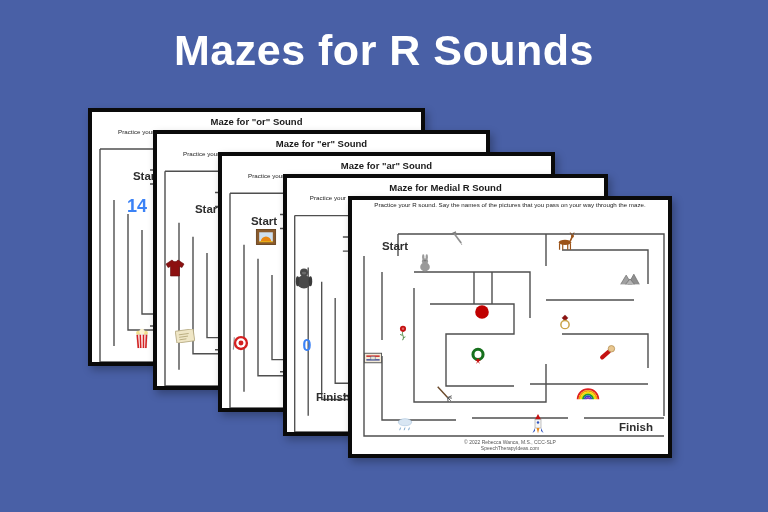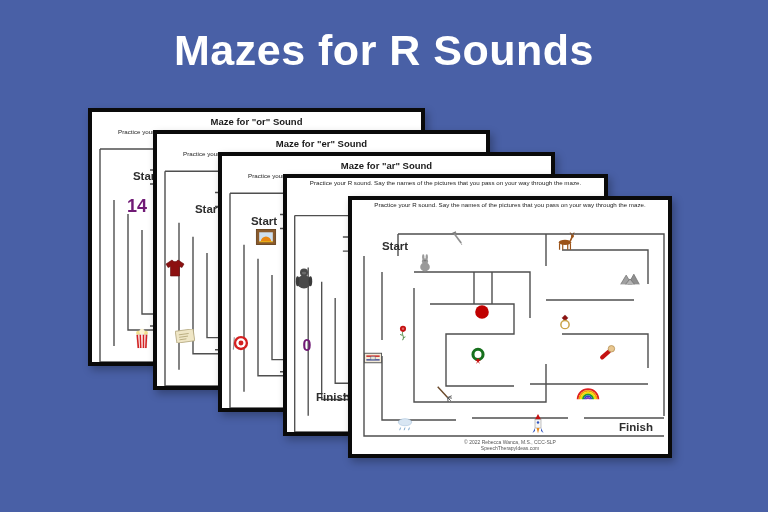--- a/index.html
+++ b/index.html
@@ -10,21 +10,21 @@
   .page{position:absolute;background:#ffffff;border:4px solid #0a0a0a;box-sizing:border-box;
         box-shadow:3px 4px 8px rgba(0,0,0,.28);}
   .pg-title{text-align:center;font-size:9.5px;font-weight:600;color:#1a1a1a;margin-top:4px;
             white-space:nowrap;}
   .pg-sub{text-align:center;font-size:6.2px;color:#222;margin-top:1px;white-space:nowrap;}
   .maze-wrap{position:absolute;left:0;top:0;right:0;bottom:0;}
   svg.walls{position:absolute;left:0;top:0;width:100%;height:100%;}
   .mz-label{position:absolute;transform:translate(-50%,-50%);font-size:11.5px;font-weight:600;
             color:#2e2e2e;white-space:nowrap;}
   .mz-icon{position:absolute;transform:translate(-50%,-50%);line-height:0;}
-  .mz-num{position:absolute;transform:translate(-50%,-50%);font-weight:700;color:#701a75;}
+  .mz-num{position:absolute;transform:translate(-50%,-50%);font-weight:700;color:#3b82f6;}
   .pg-footer{position:absolute;left:0;right:0;bottom:2px;text-align:center;font-size:5px;
              line-height:1.35;color:#555;}
 </style>
 </head>
 <body>
 
 <div class="canvas">
   <h1 class="main-title">Mazes for R Sounds</h1>
 
   <section class="page" style="left:88px;top:108px;width:337px;height:258px;z-index:1">
@@ -116,20 +116,21 @@
         <span class="mz-icon" style="left: 18px; top: 187px;"><svg width="19" height="19" viewBox="0 0 20 20">
             <path d="M4 4 L3 17" stroke="#999" stroke-width="1.2"></path>
             <circle cx="11" cy="10" r="7.5" fill="#d42020"></circle>
             <circle cx="11" cy="10" r="5" fill="#fff"></circle>
             <circle cx="11" cy="10" r="2.6" fill="#d42020"></circle>
           </svg></span>
       </div>
   </section>
 
   <section class="page" style="left:283px;top:174px;width:325px;height:262px;z-index:4">
+    <div class="pg-title">Maze for Medial R Sound</div>
     <div class="pg-sub">Practice your R sound. Say the names of the pictures that you pass on your way through the maze.</div>
     <div class="maze-wrap">
         <svg class="walls" viewBox="0 0 329 250" preserveAspectRatio="none">
           <path d="M8 37 H329" fill="none" stroke="#4f4f4f" stroke-width="1.4"></path>
           <path d="M8 37 V250 H329" fill="none" stroke="#4f4f4f" stroke-width="1.4"></path>
           <path d="M329 37 V250" fill="none" stroke="#4f4f4f" stroke-width="1.4"></path>
           <path d="M58 58 H329" fill="none" stroke="#4f4f4f" stroke-width="1.4"></path>
           <path d="M58 72 H160" fill="none" stroke="#4f4f4f" stroke-width="1.4"></path>
           <path d="M22 88 V234" fill="none" stroke="#4f4f4f" stroke-width="1.4"></path>
           <path d="M36 102 V218 H150" fill="none" stroke="#4f4f4f" stroke-width="1.4"></path>

